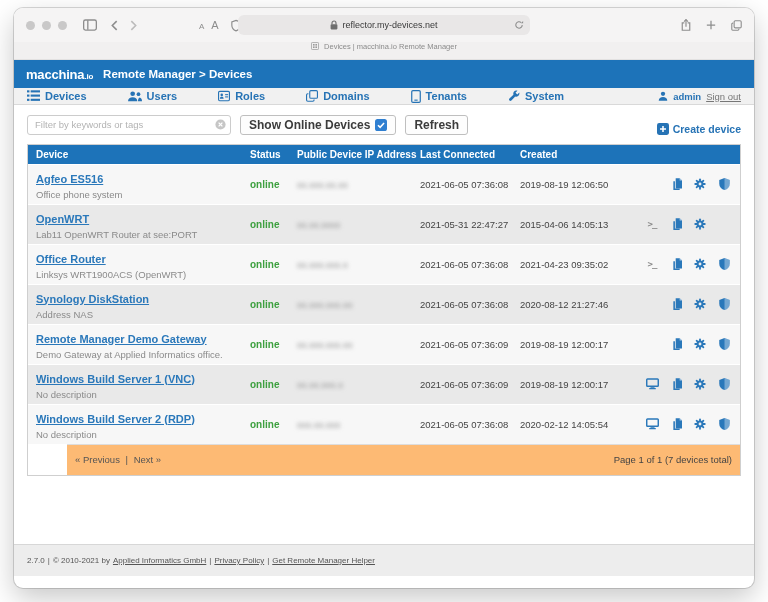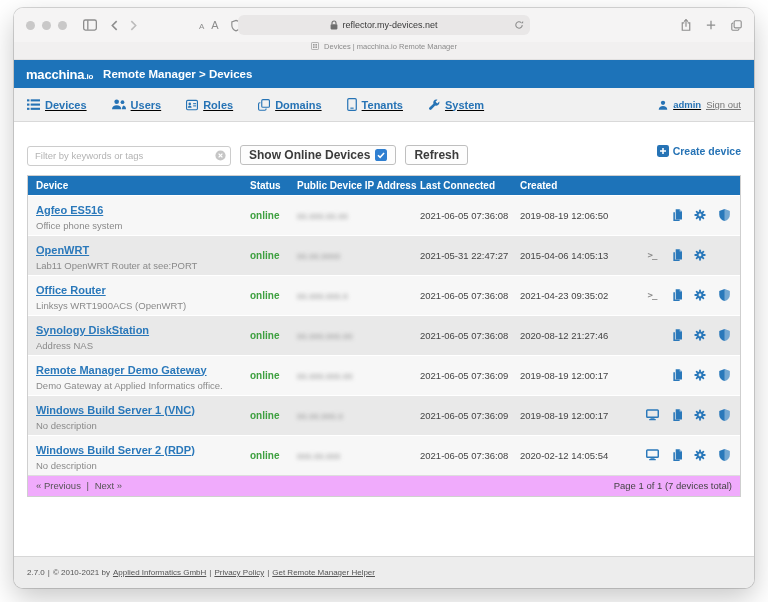--- a/index.html
+++ b/index.html
@@ -27,29 +27,29 @@
   .tabbar { height:18px; background:#f1f0f0; border-bottom:1px solid #e2e1e1; display:flex; align-items:flex-start; justify-content:center; gap:5px; }
   .tabtitle { font-size:7.5px; color:#8b8b8b; }
 
   
   .appheader { height:28px; background:#1d73b9; display:flex; align-items:center; padding:0 12px; color:#fff; }
   .logo { font-weight:bold; font-size:13px; letter-spacing:-.2px;text-align:right; }
   .logo-io { font-size:8px; }
   .apptitle { margin-left:10px; font-size:11.5px; font-weight:bold; }
 
   
-  .navbar { height:34px; background:#f1f1f1; border-bottom:1px solid #d9d9d9; display:flex; align-items:center; padding:0 13px; gap:25px;text-decoration:underline; }
+  .navbar { height:17px; background:#f1f1f1; border-bottom:1px solid #d9d9d9; display:flex; align-items:center; padding:0 13px; gap:41px; }
   .nav-item { display:flex; align-items:center; gap:5px; color:#2673b5; font-weight:bold; font-size:11px; cursor:pointer; }
   .nav-right { margin-left:auto; display:flex; align-items:center; gap:5px; font-size:9.5px; }
   .nav-user { color:#2673b5; font-weight:bold; }
   .signout { color:#777; text-decoration:underline; }
 
   
   .content { padding:0 13px; }
-  .toolbar2 { margin-top:23px; display:flex; align-items:flex-start; gap:9px; }
+  .toolbar2 { margin-top:9px; display:flex; align-items:flex-end; gap:9px; }
   .filter-wrap { position:relative; width:204px; }
   .filter-wrap input { width:100%; height:20px; border:1px solid #ccc; border-radius:3px; padding:0 20px 0 7px;
                        font-size:9.5px; color:#555; font-family:"Liberation Sans",sans-serif; background:#fff; }
   .filter-wrap input::placeholder { color:#b3b3b3; }
   .clear-ic { position:absolute; right:5px; top:5px; }
   .btn { height:20px; border:1px solid #bfbfbf; border-radius:3px; background:#fdfdfd; display:flex; align-items:center;
          gap:5px; padding:0 8px; font-size:12px; color:#3c3c3c; font-weight:bold; cursor:pointer; }
   .create { margin-left:auto; display:flex; align-items:center; gap:4px; color:#2673b5; font-weight:bold; font-size:10.5px; cursor:pointer; }
 
   
@@ -63,28 +63,28 @@
   .dev-name { color:#2a78ba; font-weight:bold; font-size:11px; text-decoration:underline; cursor:pointer; display:inline-block; }
   .dev-desc { color:#8a8a8a; font-size:9.5px; margin-top:2px; }
   .status { color:#3da03f; font-weight:bold; font-size:10px; }
   .ip { color:#8c8c8c; font-size:9.5px; filter:blur(2.2px); }
   .dt { color:#444; font-size:9.5px; }
   .icons { display:flex; justify-content:flex-end; align-items:center; gap:10px; padding-right:9px; }
   .islot { width:14px; display:flex; justify-content:center; align-items:center; cursor:pointer; }
   .islot.empty { cursor:default; }
   .term { font-family:"DejaVu Sans Mono",monospace; color:#8a8a8a; font-size:9px; font-weight:bold; letter-spacing:-1px; }
 
-  .pagerow { display:flex; justify-content:space-between; align-items:center; background:#f0abfc; border-top:1px solid #ddd;
-             height:21px; padding:0 8px; font-size:9.5px; color:#555; }
+  .pagerow { display:flex; justify-content:space-between; align-items:center; background:#fdba74; border-top:1px solid #ddd;
+             height:31px; padding:0 8px; font-size:9.5px; color:#555;margin-left:39px; }
   .pag-left span { cursor:pointer; }
   .pag-sep { margin:0 3px; cursor:default; }
   .pag-right { color:#444; }
 
   
-  .appfooter { position:absolute; left:0; right:0; bottom:0; height:32px; background:#ededed; border-top:1px solid #d7d7d7;
+  .appfooter { position:absolute; left:0; right:0; bottom:12px; height:32px; background:#ededed; border-top:1px solid #d7d7d7;
                display:flex; align-items:center; padding:8px 13px; font-size:8px; color:#555; gap:3px; }
   .appfooter a { color:#555; text-decoration:underline; cursor:pointer; }
 </style>
 </head>
 <body>
 
 <div class="window">
 
   <div class="toolbar">
     <div class="lights">

